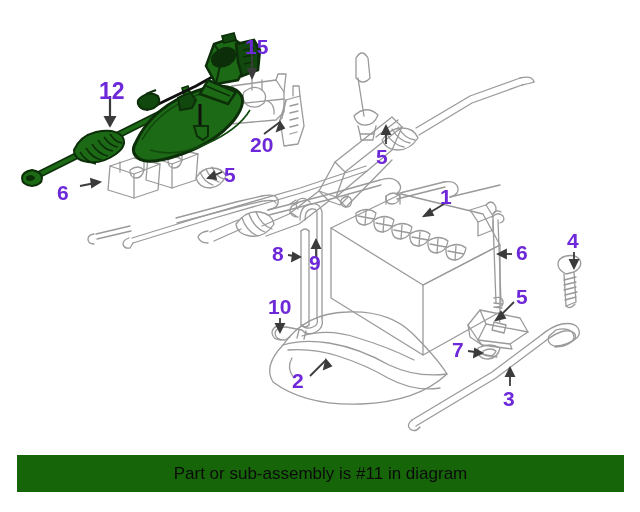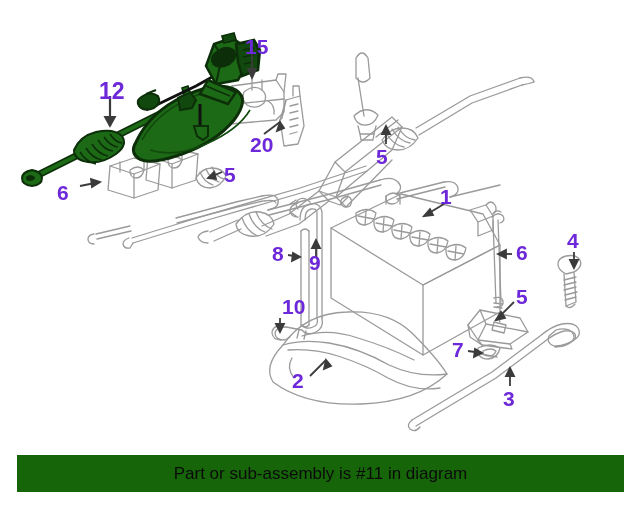--- a/index.html
+++ b/index.html
@@ -338,21 +338,21 @@
 
     <div class="callout" style="left:440px;top:186px;">1</div>
     <div class="callout" style="left:292px;top:370px;">2</div>
     <div class="callout" style="left:503px;top:388px;">3</div>
     <div class="callout" style="left:567px;top:230px;">4</div>
     <div class="callout" style="left:516px;top:286px;">5</div>
     <div class="callout" style="left:516px;top:242px;">6</div>
     <div class="callout" style="left:452px;top:339px;">7</div>
     <div class="callout" style="left:272px;top:243px;">8</div>
     <div class="callout" style="left:309px;top:252px;">9</div>
-    <div class="callout" style="left:268px;top:296px;margin-left:14px;">10</div>
+    <div class="callout" style="left:268px;top:296px;">10</div>
     <div class="callout" style="left:99px;top:80px;font-size:23px;">12</div>
     <div class="callout" style="left:224px;top:164px;">5</div>
     <div class="callout" style="left:57px;top:182px;">6</div>
     <div class="callout" style="left:376px;top:146px;">5</div>
     <div class="callout" style="left:245px;top:36px;">15</div>
     <div class="callout" style="left:250px;top:134px;">20</div>
   </div>
 
   <div id="caption">
     <div class="cap-line">Part or sub-assembly is #11 in diagram</div>

